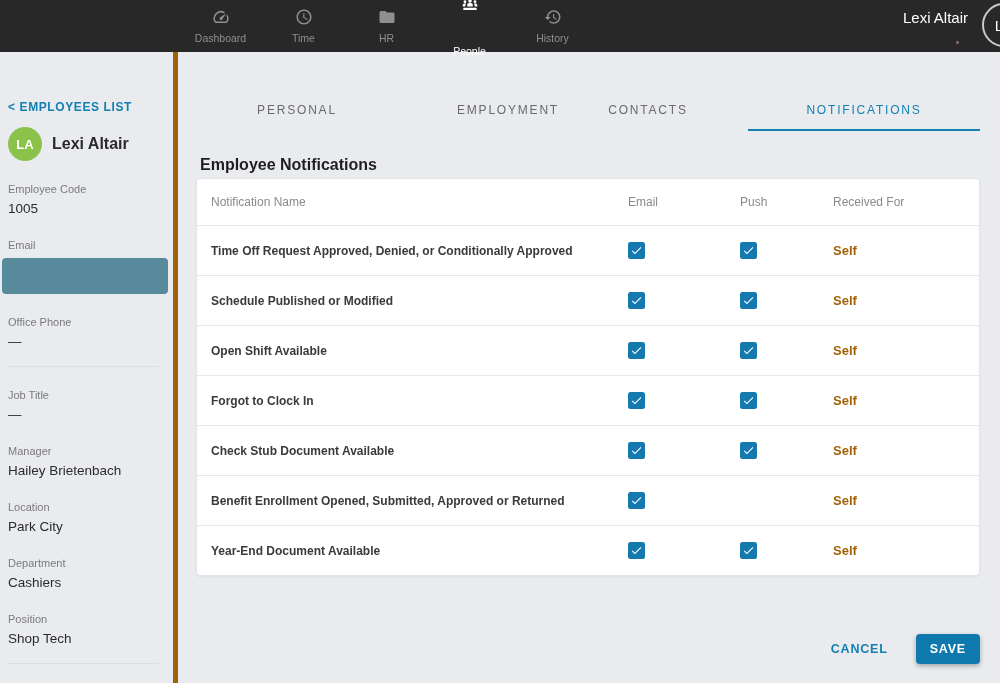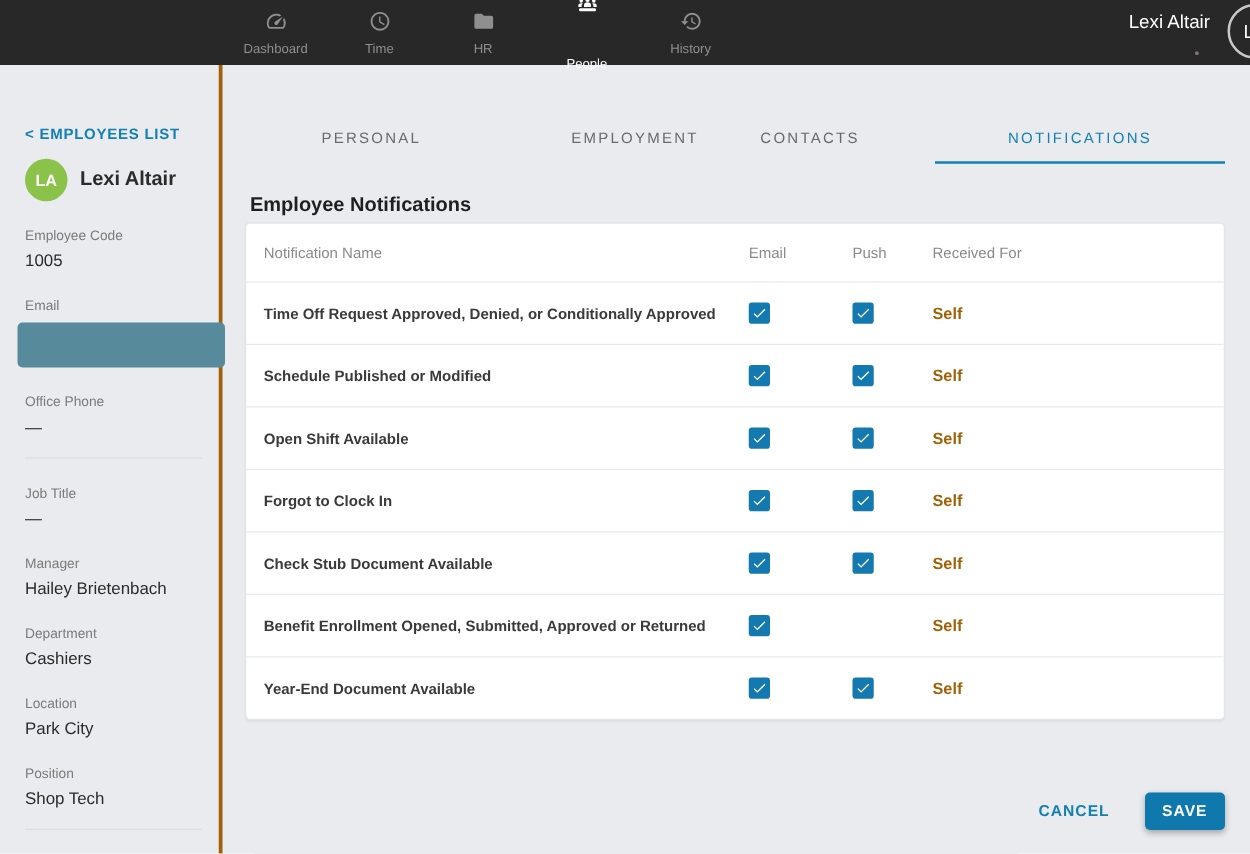--- a/index.html
+++ b/index.html
@@ -12,41 +12,41 @@
   .nav-items { position:absolute; left:179px; top:0; display:flex; }
   .nav-item { width:83px; height:52px; display:flex; flex-direction:column; align-items:center; justify-content:center; gap:3px; color:#8f8f8f; cursor:pointer;text-align:right; }
   .nav-item.active { color:#ffffff;gap:28px; }
   .nav-item svg { width:18px; height:18px; fill:currentColor; }
   .nav-item .nav-label { font-size:10.5px; line-height:11px; }
   .nav-user { position:absolute; right:32px; top:9px; color:#ffffff; font-size:15px; cursor:pointer; }
   .nav-dot { position:absolute; left:956px; top:41px; width:3px; height:3px; border-radius:50%; background:#8d6f6f; }
   .nav-avatar { position:absolute; left:982px; top:3px; width:44px; height:44px; border-radius:50%; border:2px solid #c9c9c9; color:#fff; font-size:15px; display:flex; align-items:center; justify-content:center; cursor:pointer; }
 
   
-  .sidebar { position:absolute; left:0; top:52px; width:178px; bottom:0; border-right:3px solid #a16207; padding:48px 14px 0 20px; }
+  .sidebar { position:absolute; left:0; top:52px; width:178px; bottom:0; border-right:5px solid #a16207; padding:48px 14px 0 8px; }
   .back-link { color:var(--accent,#1380b4); font-size:12px; font-weight:700; letter-spacing:.6px; cursor:pointer; white-space:nowrap; }
   .profile { display:flex; align-items:center; gap:10px; margin-top:13px; }
   .avatar { width:34px; height:34px; min-width:34px; border-radius:50%; background:var(--avatar_green,#8bc34a); color:#fff; font-weight:700; font-size:13px; display:flex; align-items:center; justify-content:center; }
   .emp-name { font-size:16px; font-weight:600; color:#2b2b2b; white-space:nowrap; }
   .field { margin-top:22px; }
   .flabel { font-size:11px; color:#7b7b7b; line-height:13px; }
   .fvalue { font-size:13.5px; color:#2b2b2b; font-weight:500; margin-top:4px; line-height:17px; white-space:nowrap; }
   .redacted-box { margin-top:6px; margin-left:-6px; width:166px; height:36px; background:var(--redaction,#578a9b); border-radius:4px; }
   .sdivider { border-top:1px solid #dcdfe2; margin-top:16px; }
 
   
   .main { position:absolute; left:178px; top:52px; right:0; bottom:0; }
   .tabs { position:relative; margin:43px 0 0 18px; width:784px; height:36px; }
   .tab { position:absolute; top:8px; transform:translateX(-50%); font-size:12px; font-weight:500; letter-spacing:1.8px; color:#6a6a6a; cursor:pointer; white-space:nowrap; }
   .tab.active { color:var(--accent,#1380b4); }
   .tab-underline { position:absolute; left:552px; width:232px; height:2px; bottom:0; background:var(--accent,#1380b4); }
   .heading { position:absolute; left:22px; top:104px; font-size:16px; font-weight:700; color:#1f1f1f; }
 
   .card { position:absolute; left:18px; top:126px; width:784px; background:#fff; border:1px solid #e3e5e8; border-radius:4px; box-shadow:0 1px 2px rgba(0,0,0,.05); overflow:hidden; }
-  .trow { display:grid; grid-template-columns:388px 83px 64px 1fr; align-items:center; padding-left:14px; height:50px; border-top:1px solid #e7e9eb; }
+  .trow { display:grid; grid-template-columns:388px 83px 64px 1fr; align-items:center; padding-left:14px; height:50px; border-top:1px solid #e7e9eb;gap:29px; }
   .trow.header { height:46px; border-top:none; }
   .th { font-size:12px; color:#8a8a8a; }
   .cell-name { font-size:12px; font-weight:600; color:#3a3a3a; padding-right:8px; }
   .cell-recv { font-size:13px; font-weight:600; color:#a16207; }
   .checkbox { width:17px; height:17px; background:var(--checkbox,#1479ae); border-radius:2.5px; display:flex; align-items:center; justify-content:center; cursor:pointer; }
   .checkbox svg { width:13px; height:13px; fill:#ffffff; }
 
   .actions { position:absolute; top:582px; right:20px; display:flex; align-items:center; gap:28px; }
   .cancel-btn { background:none; border:none; color:var(--accent,#1380b4); font-family:inherit; font-size:12.5px; font-weight:700; letter-spacing:.8px; cursor:pointer; }
   .save-btn { background:var(--button,#0f78ad); border:none; color:#fff; font-family:inherit; font-size:12.5px; font-weight:700; letter-spacing:.8px; padding:8px 14px; border-radius:4px; box-shadow:0 2px 5px rgba(0,0,0,.3); cursor:pointer; }
@@ -123,26 +123,26 @@
     <div class="sdivider"></div>
     <div class="field">
       <div class="flabel">Job Title</div>
       <div class="fvalue">—</div>
     </div>
     <div class="field">
       <div class="flabel">Manager</div>
       <div class="fvalue">Hailey Brietenbach</div>
     </div>
     <div class="field">
+      <div class="flabel">Location</div>
+      <div class="fvalue">Park City</div>
+    </div>
+    <div class="field">
       <div class="flabel">Department</div>
       <div class="fvalue">Cashiers</div>
-    </div>
-    <div class="field">
-      <div class="flabel">Location</div>
-      <div class="fvalue">Park City</div>
     </div>
     <div class="field">
       <div class="flabel">Position</div>
       <div class="fvalue">Shop Tech</div>
     </div>
     <div class="sdivider"></div>
   </div>
 
   <div class="main">
     <div class="tabs">

